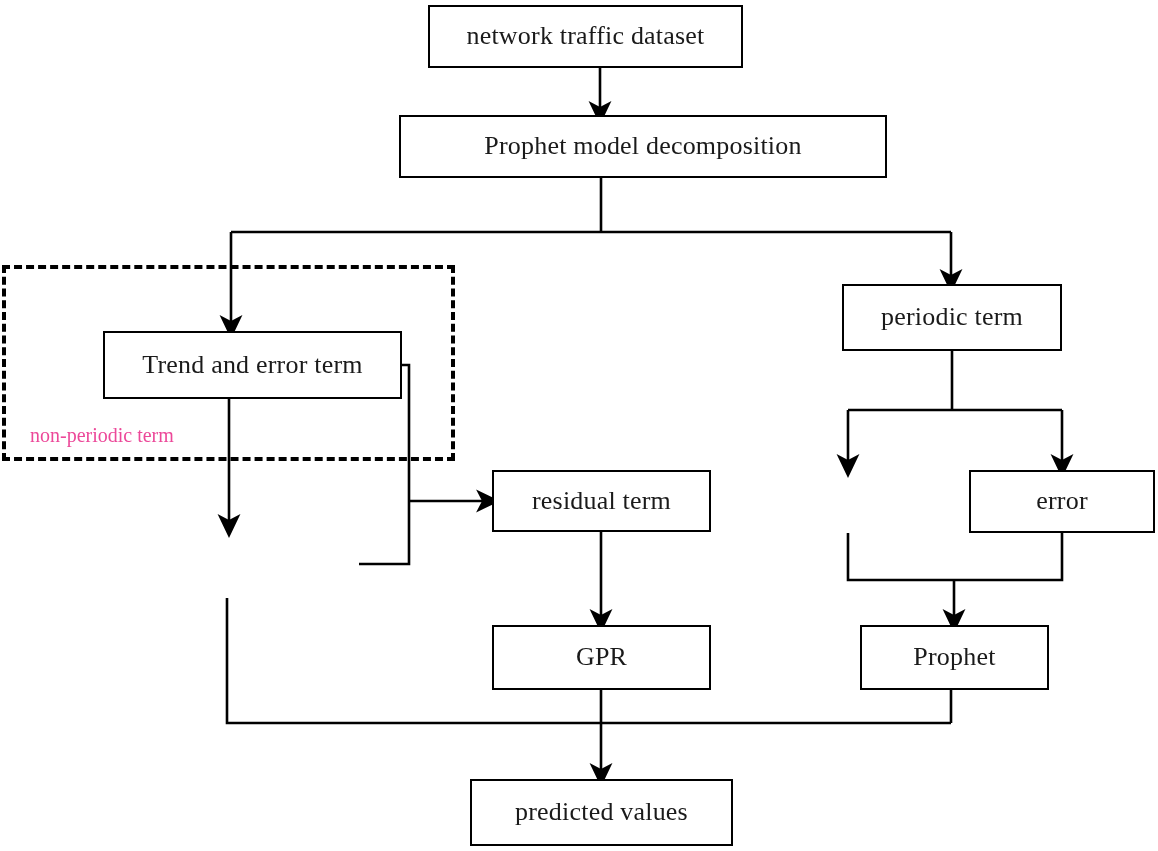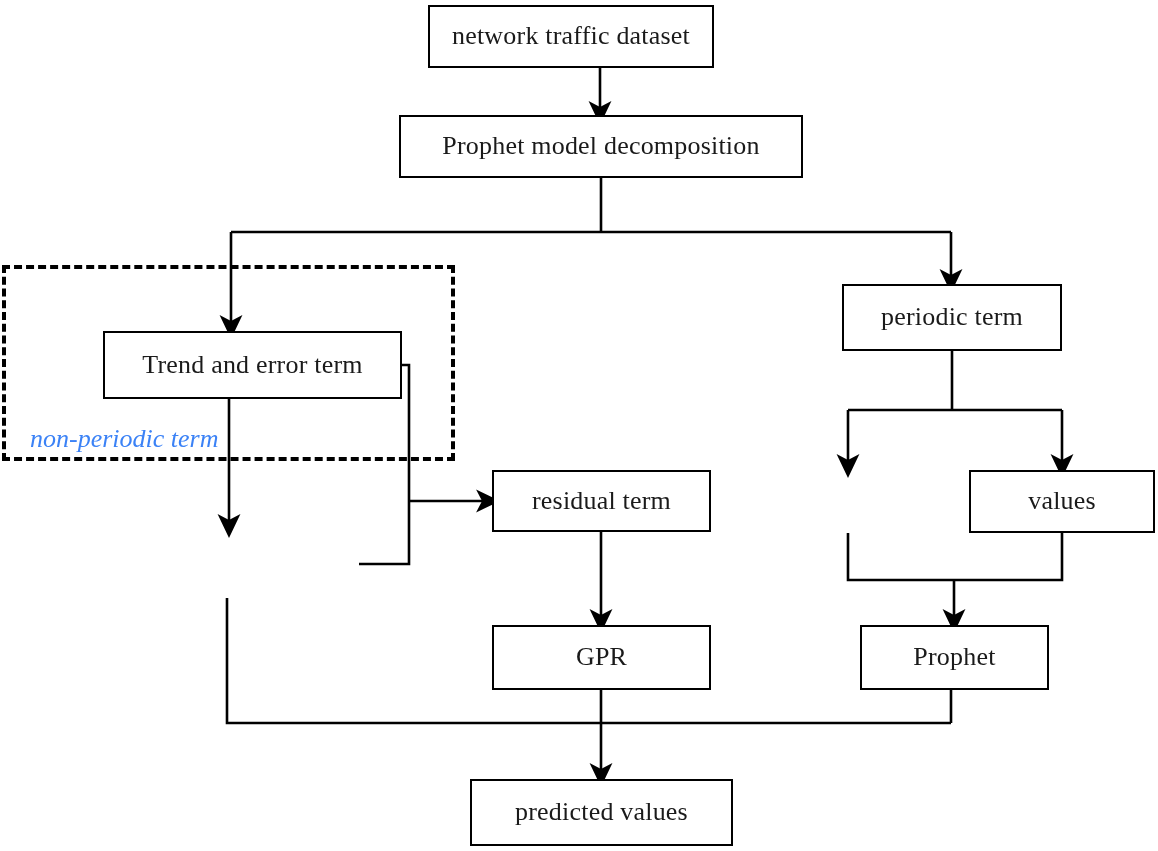--- a/index.html
+++ b/index.html
@@ -39,24 +39,23 @@
     white-space: nowrap;
   }
   .group-box {
     position: absolute;
     box-sizing: border-box;
     border: 4px dashed #000000;
     background: transparent;
   }
   .group-label {
     position: absolute;
-    font-size: 26px;
-    color: #3b82f6;
+    font-size: 20px;
+    color: #ec4899;
     white-space: nowrap;
-    font-style: italic;
   }
 </style>
 </head>
 <body>
 
 <div id="diagram-root">
 
   <svg class="edges" viewBox="0 0 1158 851">
     <defs>
       <marker id="arrowhead" markerWidth="11" markerHeight="11" refX="4.2" refY="5" orient="auto" markerUnits="strokeWidth">
@@ -96,23 +95,23 @@
       <polyline points="227,598 227,723 951,723"></polyline>
       <line x1="951" y1="690" x2="951" y2="723"></line>
 
       <line x1="601" y1="690" x2="601" y2="774" marker-end="url(#arrowhead)"></line>
     </g>
   </svg>
 
   <div class="group-box" style="left: 2px; top: 265px; width: 453px; height: 196px;"></div>
   <div class="group-label" style="left: 30px; top: 424px;">non-periodic term</div>
 
-  <div class="node" style="left: 428px; top: 5px; width: 286px; height: 63px;">network traffic dataset</div>
-  <div class="node" style="left: 399px; top: 115px; width: 404px; height: 63px;">Prophet model decomposition</div>
+  <div class="node" style="left: 428px; top: 5px; width: 315px; height: 63px;">network traffic dataset</div>
+  <div class="node" style="left: 399px; top: 115px; width: 488px; height: 63px;">Prophet model decomposition</div>
   <div class="node" style="left: 79px; top: 331px; width: 299px; height: 68px; margin-left: 24px;">Trend and error term</div>
   <div class="node" style="left: 492px; top: 625px; width: 219px; height: 65px;">GPR</div>
   <div class="node" style="left: 492px; top: 470px; width: 219px; height: 62px;">residual term</div>
   <div class="node" style="left: 842px; top: 284px; width: 220px; height: 67px; font-family: Liberation Serif, serif;">periodic term</div>
-  <div class="node" style="left: 969px; top: 470px; width: 186px; height: 63px;">values</div>
+  <div class="node" style="left: 969px; top: 470px; width: 186px; height: 63px;">error</div>
   <div class="node" style="left: 860px; top: 625px; width: 189px; height: 65px;">Prophet</div>
   <div class="node" style="left: 470px; top: 779px; width: 263px; height: 67px;">predicted values</div>
 
 </div>
 
 </body></html>

